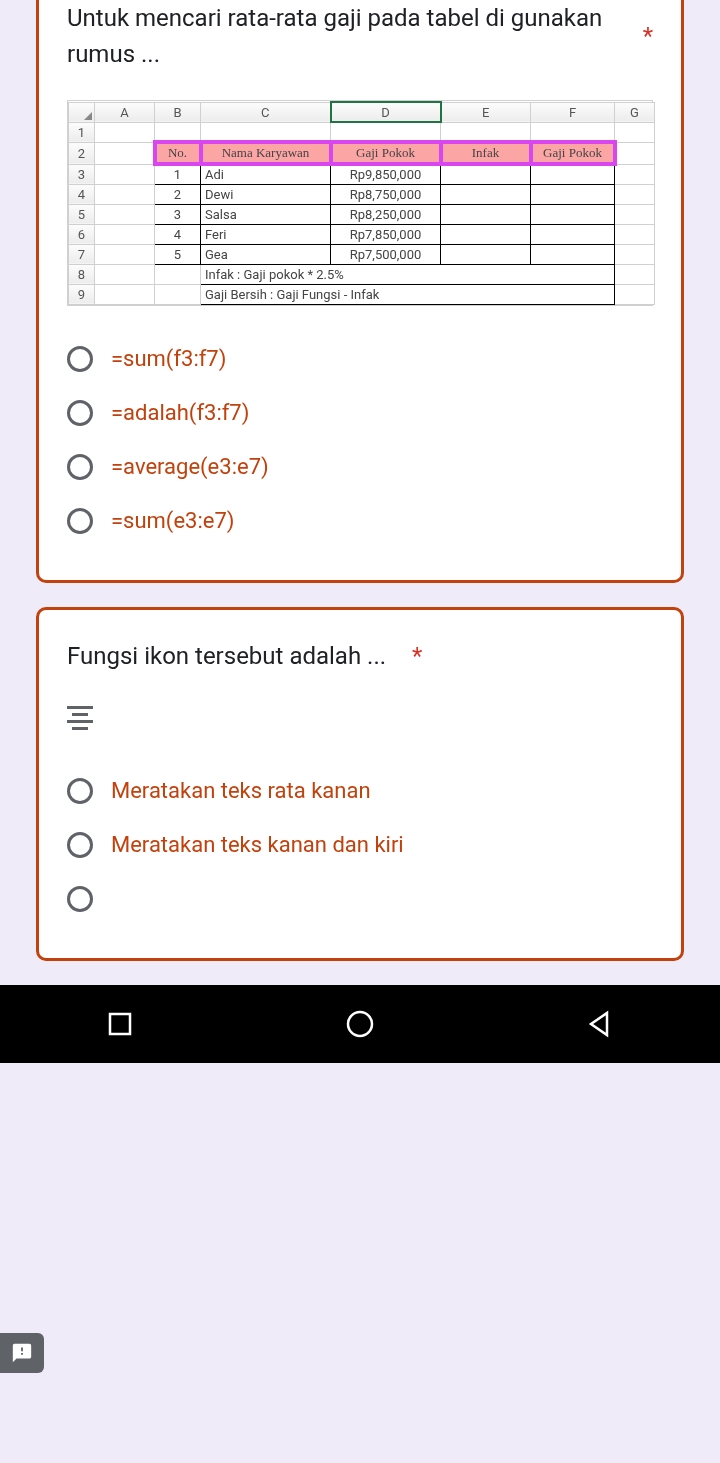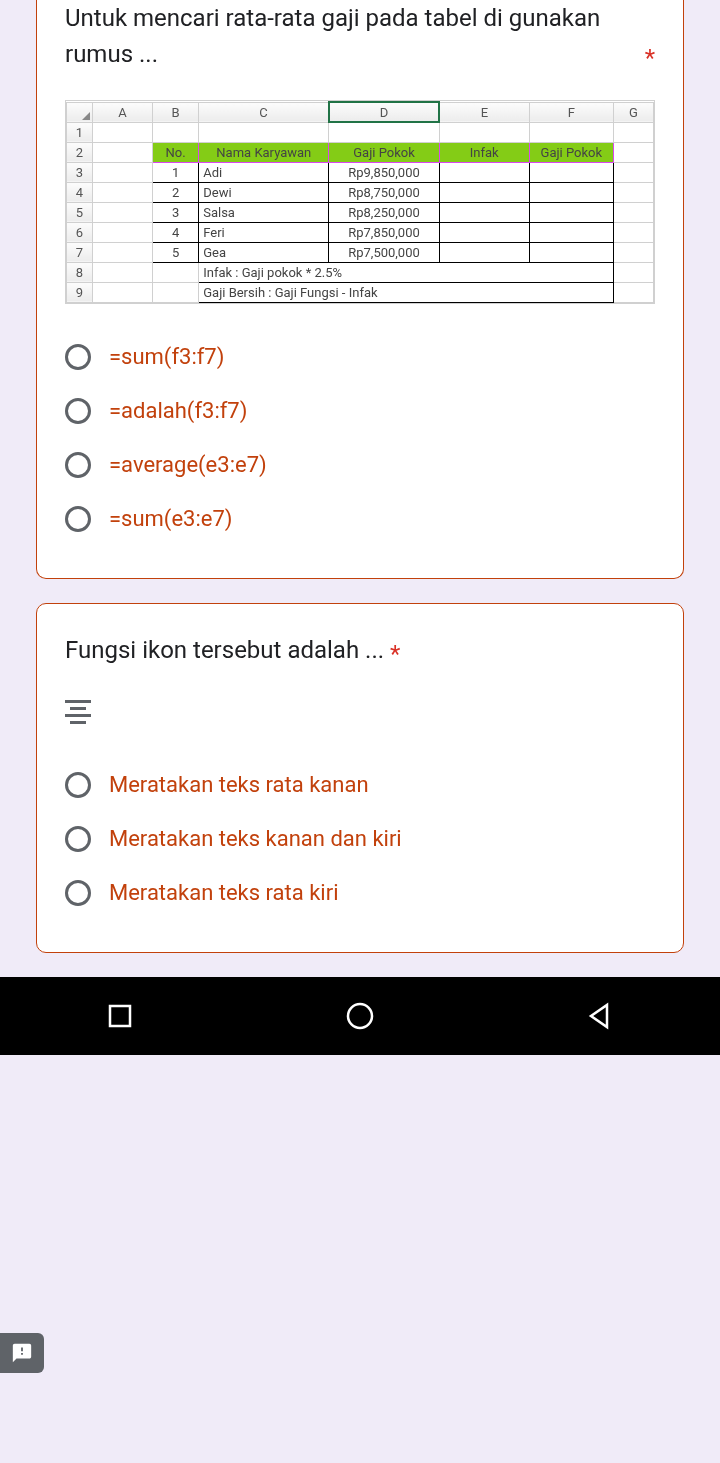--- a/index.html
+++ b/index.html
@@ -4,33 +4,33 @@
 <style>
   * { box-sizing: border-box; margin: 0; padding: 0; }
   body {
     font-family: Roboto, Arial, sans-serif;
     background: #f0ebf8;
     width: 720px;
     margin: 0 auto;
   }
   .card {
     background: #fff;
-    border: 1px solid #c2410c;
+    border: 3px solid #c2410c;
     border-radius: 10px;
     margin: 0 36px 24px 36px;
     padding: 28px 28px 32px 28px;
   }
   .card.first { margin-top: 0; border-top-left-radius: 0; border-top-right-radius: 0; border-top: none; padding-top: 0;}
   .qtext {
     font-size: 24px;
     color: #202124;
     line-height: 1.5;
   }
   .req { color: #d93025; font-size: 24px; margin-left: 6px; }
-  .qhead { display: flex; align-items: flex-end; }
+  .qhead { display: flex; align-items: center; gap: 20px; }
 
   
   .sheet {
     margin-top: 28px;
     border: 1px solid #d0d0d0;
     font-size: 13px;
     color: #444;
     background: #fff;
   }
   .sheet table { border-collapse: collapse; width: 100%; table-layout: fixed;}
@@ -58,21 +58,21 @@
   .sheet .corner {
     background: linear-gradient(#fcfcfc,#ececec);
     position: relative;
   }
   .sheet .corner::after{
     content:""; position:absolute; right:2px; bottom:2px;
     border-style: solid; border-width: 0 0 8px 8px;
     border-color: transparent transparent #888 transparent;
   }
   .sheet .sel { border: 2px solid #217346; }
-  .sheet .datahead { text-align: center; background:#84cc16; border:1px solid #d946ef;}
+  .sheet .datahead { text-align: center; background:#fca5a5; border:4px solid #d946ef;font-family:Liberation Serif, serif;}
   .sheet .datacell { border:1px solid #000; background:#fff;}
   .sheet .r { text-align: center;}
   .sheet .c { text-align: center;}
   .sheet .none { background:#fff; }
 
   
   .options { margin-top: 26px; }
   .option {
     display: flex;
     align-items: center;
@@ -281,21 +281,20 @@
     <div class="option">
       <span class="radio"></span>
       <span class="option-label">Meratakan teks rata kanan</span>
     </div>
     <div class="option">
       <span class="radio"></span>
       <span class="option-label">Meratakan teks kanan dan kiri</span>
     </div>
     <div class="option">
       <span class="radio"></span>
-      <span class="option-label">Meratakan teks rata kiri</span>
     </div>
   </div>
 </div>
 
 <div class="fab">
   <svg viewBox="0 0 24 24">
       <path d="M20 2H4c-1.1 0-2 .9-2 2v18l4-4h14c1.1 0 2-.9 2-2V4c0-1.1-.9-2-2-2zm-7 12h-2v-2h2v2zm0-4h-2V6h2v4z"></path>
     </svg>
 </div>
 

